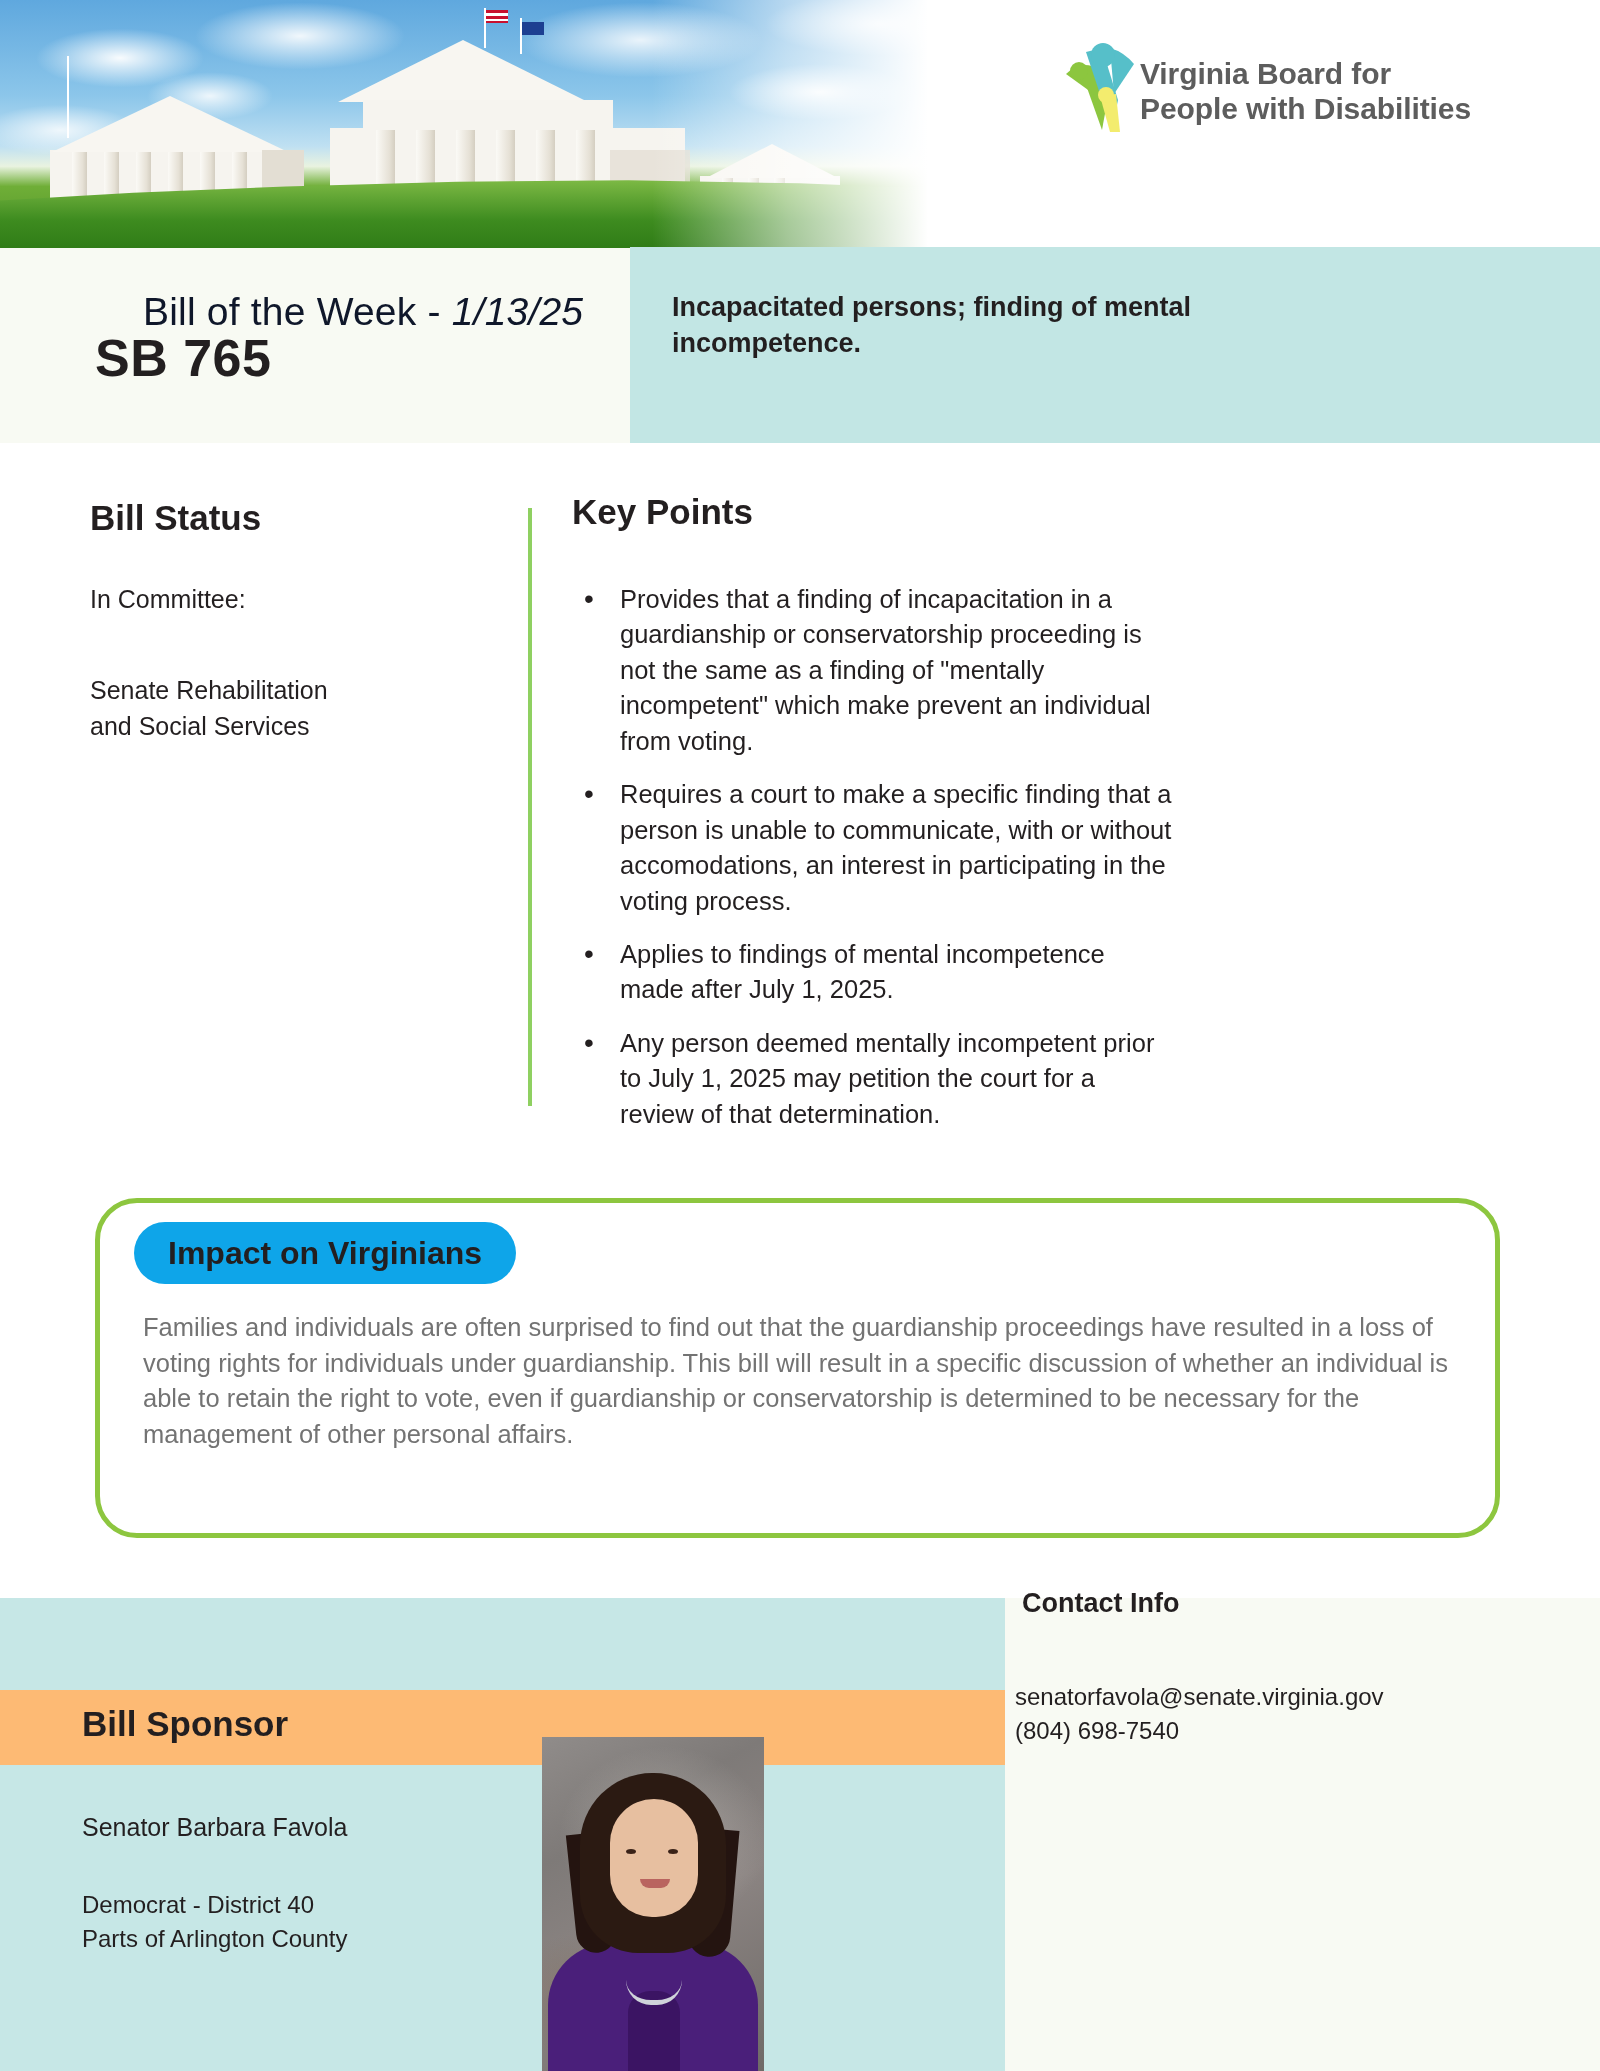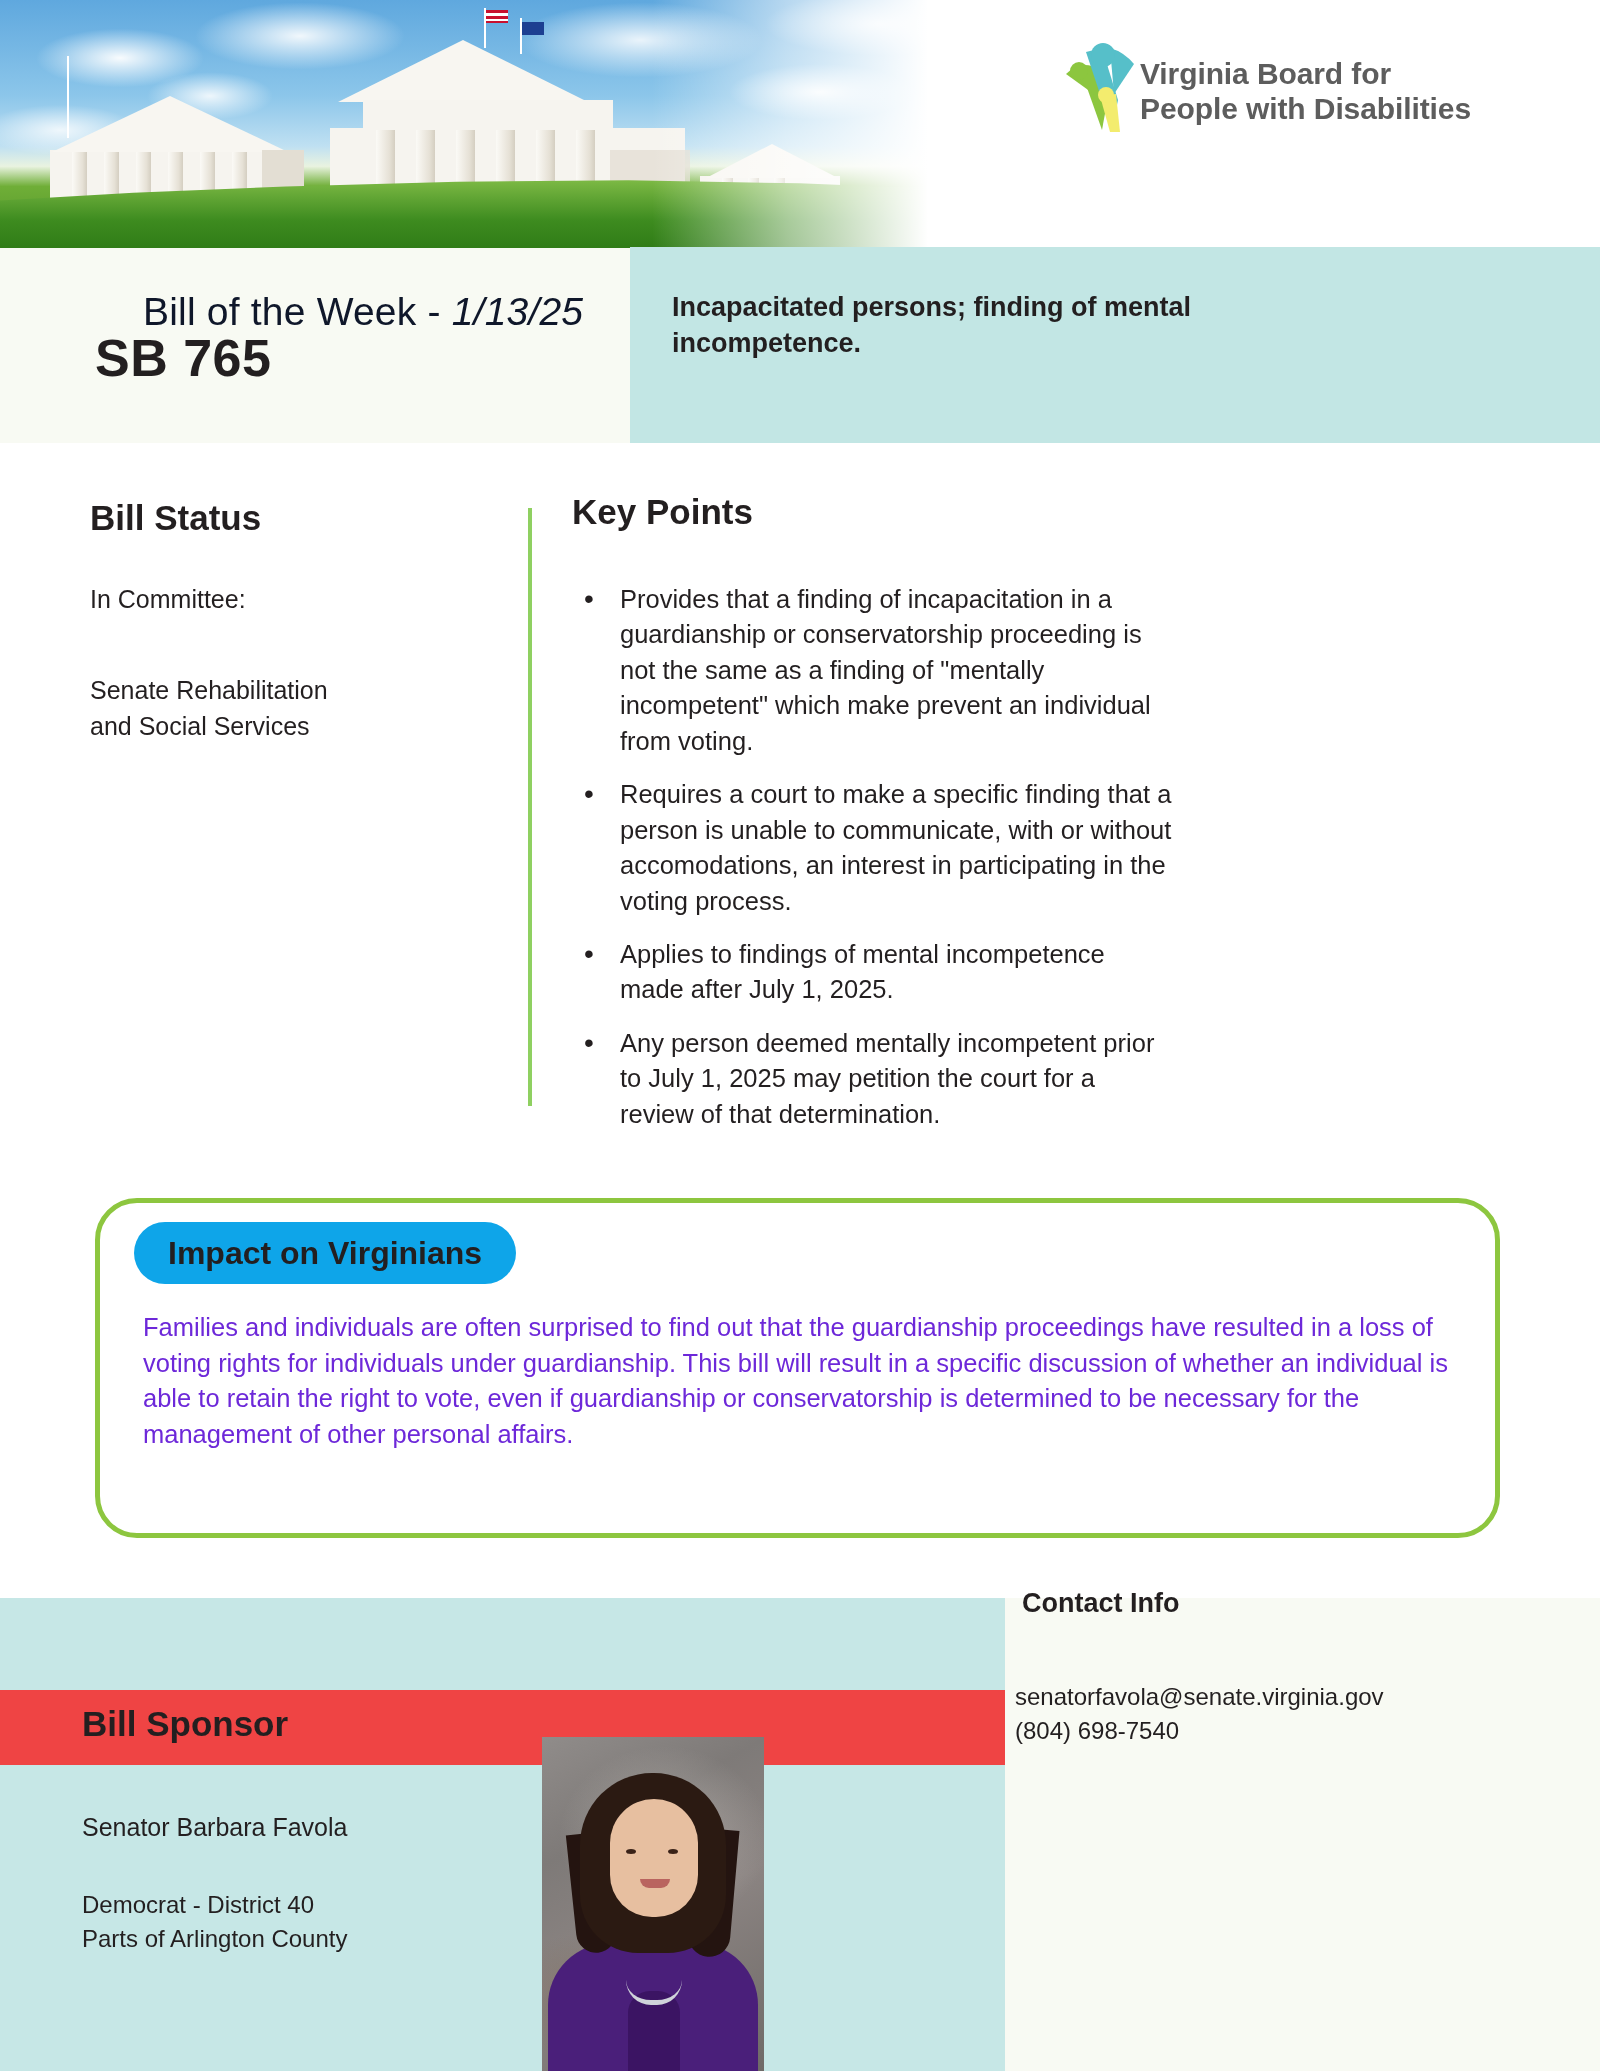--- a/index.html
+++ b/index.html
@@ -71,25 +71,25 @@
     font-size:25.5px;line-height:1.39;color:#231f20;}
   .kp-list li .bul{position:absolute;left:12px;top:-2px;font-size:28px;line-height:1.39;}
 
   
   .impact-box{position:absolute;left:95px;top:1198px;width:1405px;height:340px;
     border:5px solid #8dc63f;border-radius:42px;background:#ffffff;box-sizing:border-box;}
   .impact-pill{position:absolute;left:134px;top:1222px;height:62px;padding:0 34px;
     background:#0ea5e9;border-radius:31px;display:flex;align-items:center;}
   .impact-pill span{font-size:32px;font-weight:bold;color:#231f20;}
   .impact-body{position:absolute;left:143px;top:1310px;width:1310px;
-    font-size:25.5px;line-height:1.40;color:#6d28d9;}
+    font-size:25.5px;line-height:1.40;color:#737373;}
 
   
   .sponsor-panel{position:absolute;left:0;top:1598px;width:1005px;height:473px;background:#c6e7e6;}
-  .sponsor-band{position:absolute;left:0;top:1690px;width:1033px;height:75px;background:#ef4444;padding-left:24px;}
+  .sponsor-band{position:absolute;left:0;top:1690px;width:1033px;height:75px;background:#fdba74;padding-left:24px;}
   .sponsor-band span{position:absolute;left:82px;top:14px;font-size:35px;font-weight:bold;color:#231f20;}
   .sponsor-name{position:absolute;left:82px;top:1813px;font-size:25px;font-weight:normal;color:#231f20;}
   .sponsor-meta{position:absolute;left:82px;top:1888px;font-size:24px;line-height:1.42;color:#231f20;}
   .photo{position:absolute;left:542px;top:1737px;width:222px;height:334px;overflow:hidden;
     background:linear-gradient(150deg,#908c8a 0%,#7e7a78 28%,#8b8482 55%,#6f6a67 100%);}
   .ph-bg{position:absolute;inset:0;background:
     radial-gradient(ellipse 150px 130px at 55% 30%, rgba(200,195,190,.55), rgba(0,0,0,0) 70%),
     radial-gradient(ellipse 120px 90px at 18% 78%, rgba(120,95,70,.35), rgba(0,0,0,0) 70%);}
   .ph-hair{position:absolute;left:38px;top:36px;width:146px;height:180px;background:#2b1a12;
     border-radius:72px 72px 58px 58px;}

